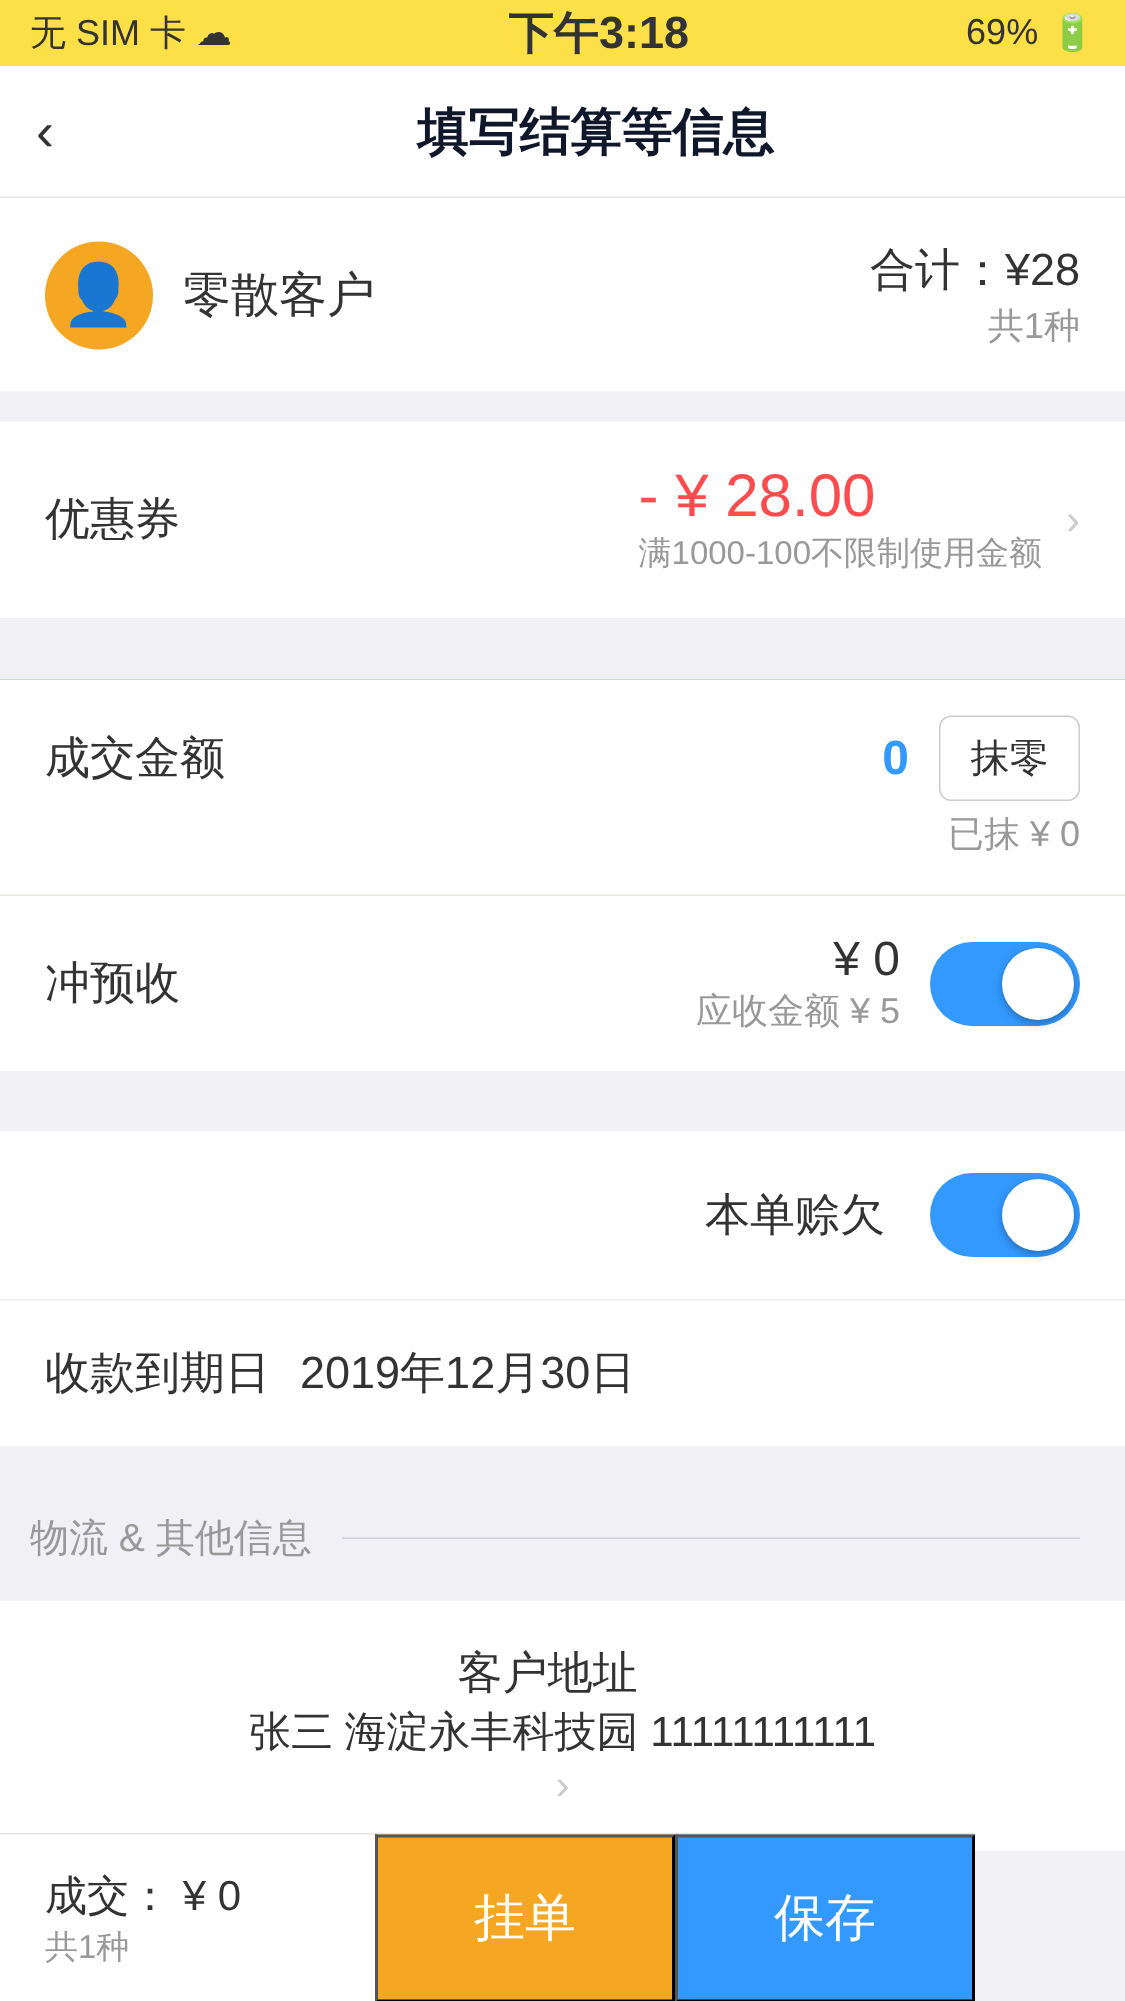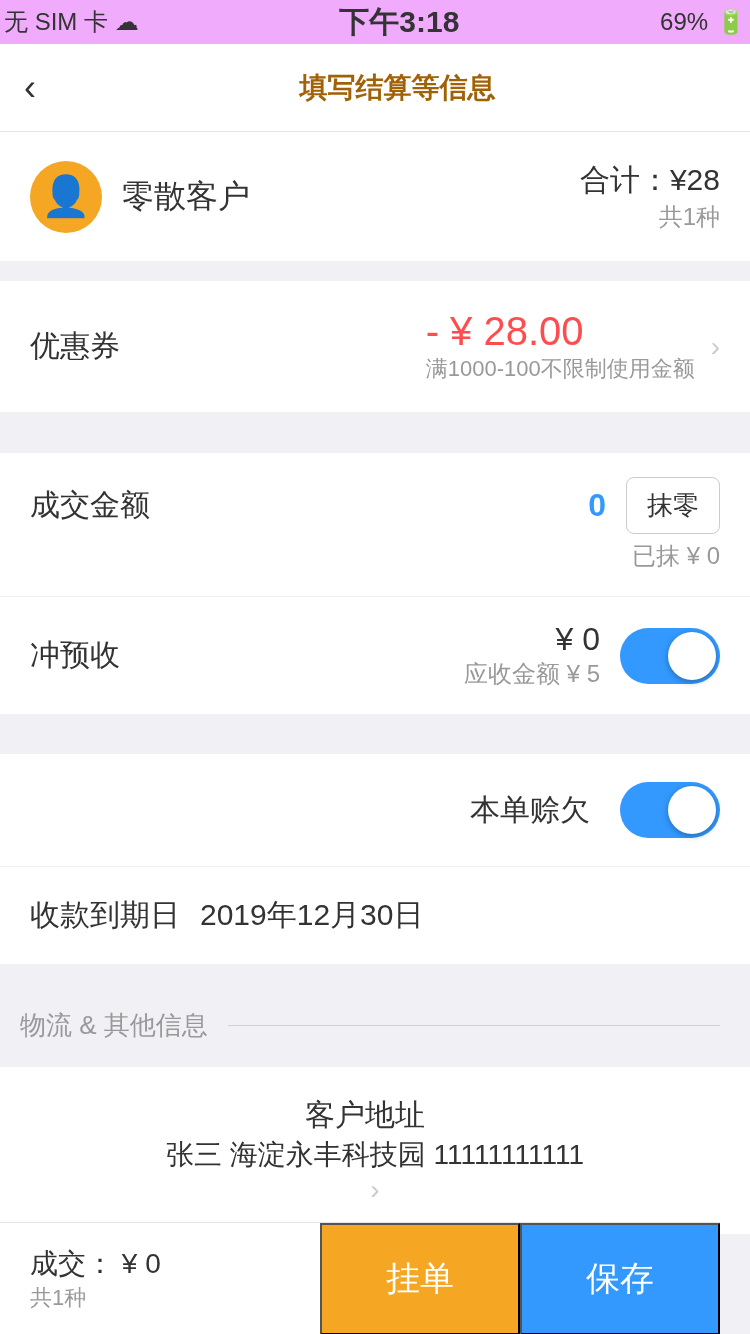--- a/index.html
+++ b/index.html
@@ -9,26 +9,26 @@
       background: #f0f0f5;
       width: 750px;
       min-height: 1334px;
       font-size: 28px;
       color: #333;
       position: relative;
     }
 
     
     .status-bar {
-      background: #f0abfc;
+      background: #fde047;
       height: 44px;
       display: flex;
       align-items: center;
       justify-content: space-between;
-      padding: 0 4px;
+      padding: 0 20px;
       font-size: 24px;
       font-weight: 500;
     }
     .status-left { display: flex; align-items: center; gap: 10px; }
     .status-center { font-size: 30px; font-weight: 600; }
     .status-right { display: flex; align-items: center; gap: 8px; font-size: 24px; }
 
     
     .nav-bar {
       background: #fff;
@@ -40,23 +40,23 @@
       border-bottom: 1px solid #e5e5e5;
     }
     .nav-back {
       position: absolute;
       left: 24px;
       font-size: 36px;
       color: #333;
       cursor: pointer;
     }
     .nav-title {
-      font-size: 28px;
+      font-size: 34px;
       font-weight: 600;
-      color: #a16207;
+      color: #0f172a;
       margin-left: 45px;
     }
 
     
     .content {
       flex: 1;
       overflow-y: auto;
       padding-bottom: 120px;
     }
 
@@ -318,21 +318,21 @@
       font-size: 28px;
       color: #333;
       flex: 1;
     }
 
     
     .bottom-bar {
       position: fixed;
       bottom: 0;
       left: 0;
-      width: 720px;
+      width: 650px;
       height: 112px;
       background: #fff;
       border-top: 1px solid #e5e5e5;
       display: flex;
       align-items: center;
     }
     .bottom-summary {
       flex: 1;
       padding: 0 30px;
     }

